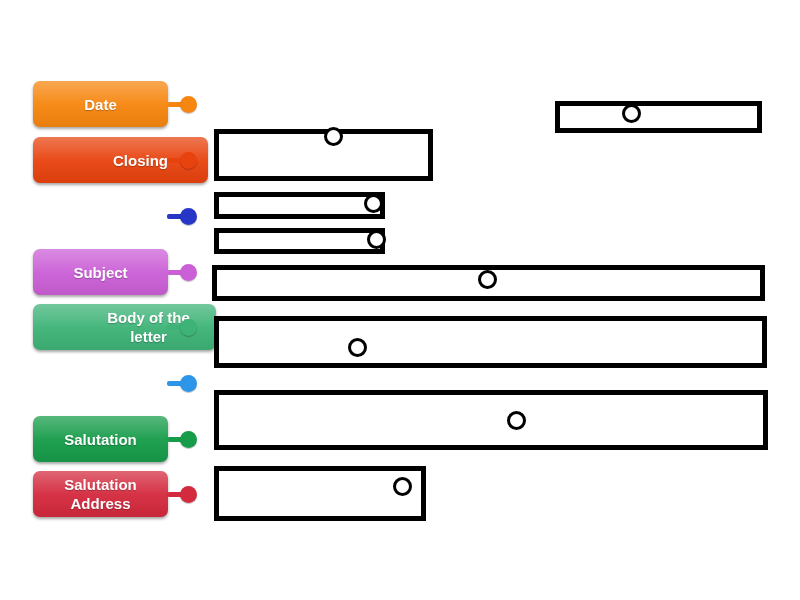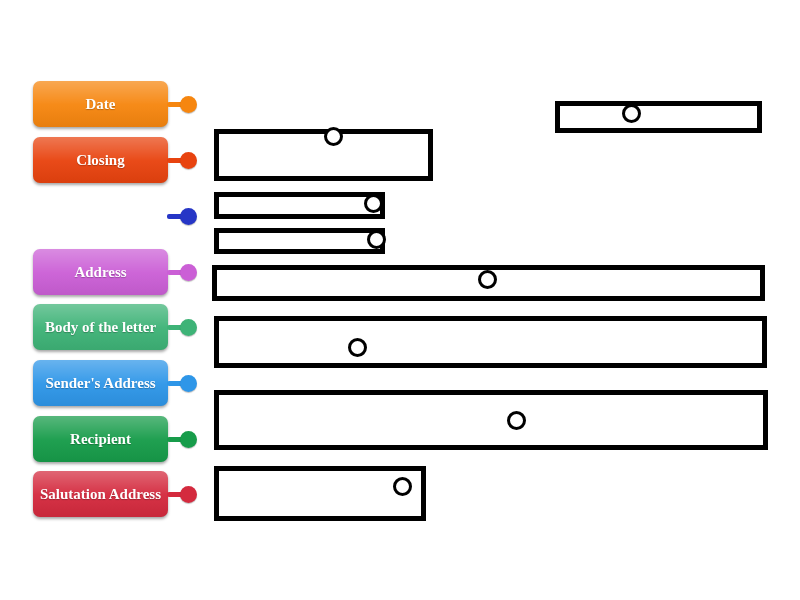--- a/index.html
+++ b/index.html
@@ -9,21 +9,20 @@
   }
   
   .pill{
     position:absolute;left:33px;width:135px;height:46px;border-radius:7px;
     display:flex;align-items:center;justify-content:center;text-align:center;
     color:#fff;font-weight:bold;font-size:15px;line-height:19px;
     box-shadow:0 2px 3px rgba(0,0,0,.35);
     background-image:linear-gradient(rgba(255,255,255,.28),rgba(255,255,255,.04) 52%,rgba(0,0,0,.06));
     text-shadow:0 1px 1px rgba(0,0,0,.25);
     cursor:grab;
-    font-family:Liberation Serif, serif;
   }
   .pill span{padding:0 6px;}
   
   .stem{position:absolute;left:167px;width:16px;height:5px;border-radius:2px;}
   .dot{position:absolute;left:180px;width:17px;height:17px;border-radius:50%;box-shadow:0 1px 1px rgba(0,0,0,.25);}
   
   .zone{position:absolute;background:#fff;border:5px solid #000;box-sizing:border-box;}
   
   .ring{position:absolute;width:13px;height:13px;border:3px solid #000;border-radius:50%;background:#fff;box-sizing:content-box;}
 </style>
@@ -31,49 +30,46 @@
 <body>
 
 <div class="stage">
 
   <div class="pill" style="top: 81px; background-color: rgb(246, 134, 15);">
       <span>Date</span>
     </div>
   <div class="stem" style="top: 101.5px; background-color: rgb(246, 134, 15);"></div>
   <div class="dot" style="top: 95.5px; background-color: rgb(246, 134, 15);"></div>
 
-  <div class="pill" style="top: 137px; background-color: rgb(232, 67, 15);">
+  <div class="pill" style="top: 137px; background-color: rgb(232, 67, 15); padding-left: 40px;">
       <span>Closing</span>
     </div>
   <div class="stem" style="top: 157.5px; background-color: rgb(232, 67, 15);"></div>
   <div class="dot" style="top: 151.5px; background-color: rgb(232, 67, 15);"></div>
 
   <div class="stem" style="top: 213.5px; background-color: rgb(38, 54, 198);"></div>
   <div class="dot" style="top: 207.5px; background-color: rgb(38, 54, 198);"></div>
 
   <div class="pill" style="top: 249px; background-color: rgb(203, 95, 214);">
-      <span>Address</span>
+      <span>Subject</span>
     </div>
   <div class="stem" style="top: 269.5px; background-color: rgb(203, 95, 214);"></div>
   <div class="dot" style="top: 263.5px; background-color: rgb(203, 95, 214);"></div>
 
-  <div class="pill" style="top: 304px; background-color: rgb(62, 179, 119);">
+  <div class="pill" style="top: 304px; background-color: rgb(62, 179, 119); padding-left: 48px;">
       <span>Body of the letter</span>
     </div>
   <div class="stem" style="top: 324.5px; background-color: rgb(62, 179, 119);"></div>
   <div class="dot" style="top: 318.5px; background-color: rgb(62, 179, 119);"></div>
 
-  <div class="pill" style="top: 360px; background-color: rgb(46, 150, 232);">
-      <span>Sender's Address</span>
-    </div>
   <div class="stem" style="top: 380.5px; background-color: rgb(46, 150, 232);"></div>
   <div class="dot" style="top: 374.5px; background-color: rgb(46, 150, 232);"></div>
 
   <div class="pill" style="top: 416px; background-color: rgb(23, 156, 74);">
-      <span>Recipient</span>
+      <span>Salutation</span>
     </div>
   <div class="stem" style="top: 436.5px; background-color: rgb(23, 156, 74);"></div>
   <div class="dot" style="top: 430.5px; background-color: rgb(23, 156, 74);"></div>
 
   <div class="pill" style="top: 471px; background-color: rgb(212, 42, 62);">
       <span>Salutation Address</span>
     </div>
   <div class="stem" style="top: 491.5px; background-color: rgb(212, 42, 62);"></div>
   <div class="dot" style="top: 485.5px; background-color: rgb(212, 42, 62);"></div>
 

